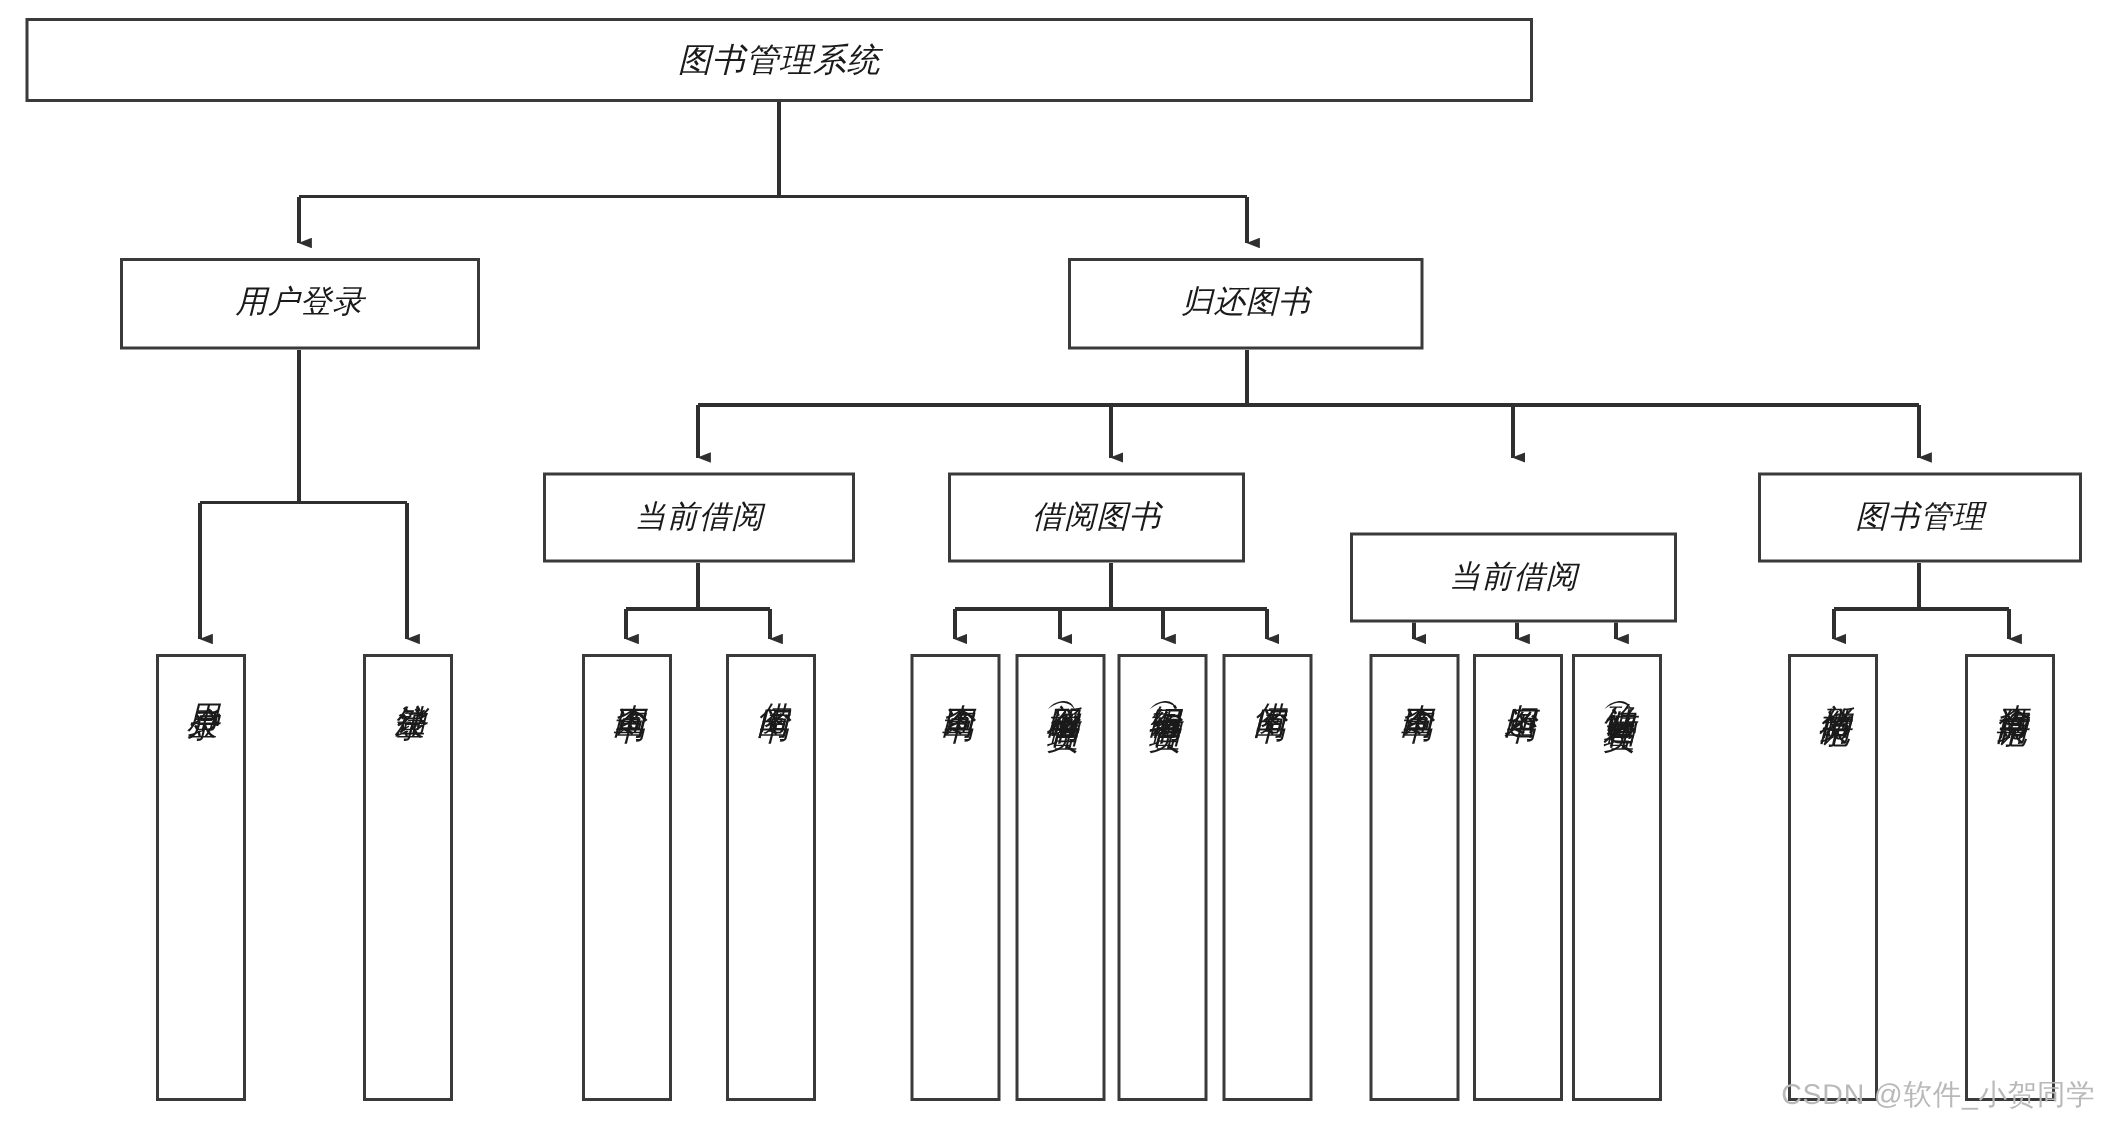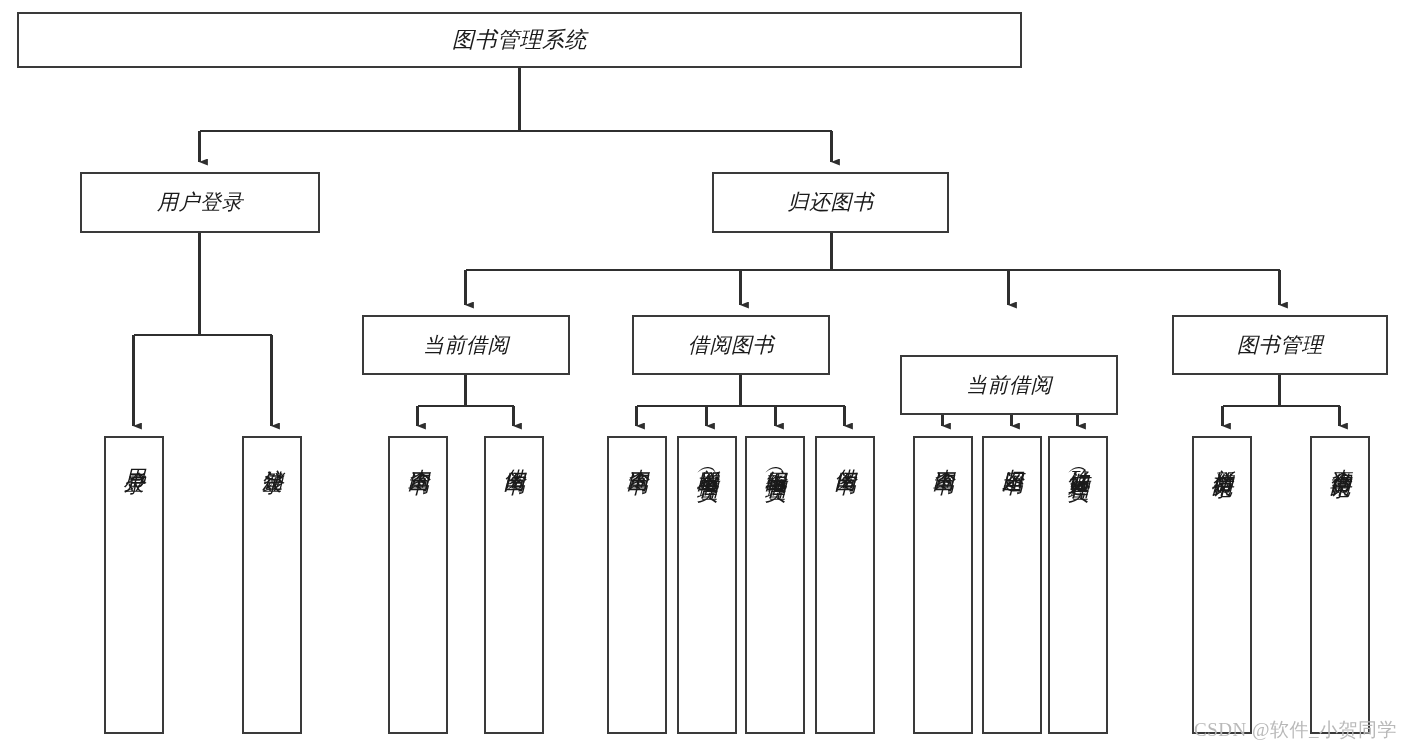--- a/index.html
+++ b/index.html
@@ -66,21 +66,20 @@
   }
   .watermark {
     position: absolute;
     right: 8px;
     bottom: 4px;
     font-size: 19px;
     color: #b9b9b9;
     letter-spacing: 0.5px;
     white-space: nowrap;
     user-select: none;
-    font-family: Liberation Serif, serif;
   }
 </style>
 </head>
 <body>
 
 <div id="diagram-root">
 
   <svg id="edges-layer" width="1405" height="747" viewBox="0 0 1405 747" xmlns="http://www.w3.org/2000/svg">
     <defs>
       <marker id="arrowhead" markerWidth="7" markerHeight="9" refX="3.5" refY="8.4" orient="auto" markerUnits="userSpaceOnUse">

